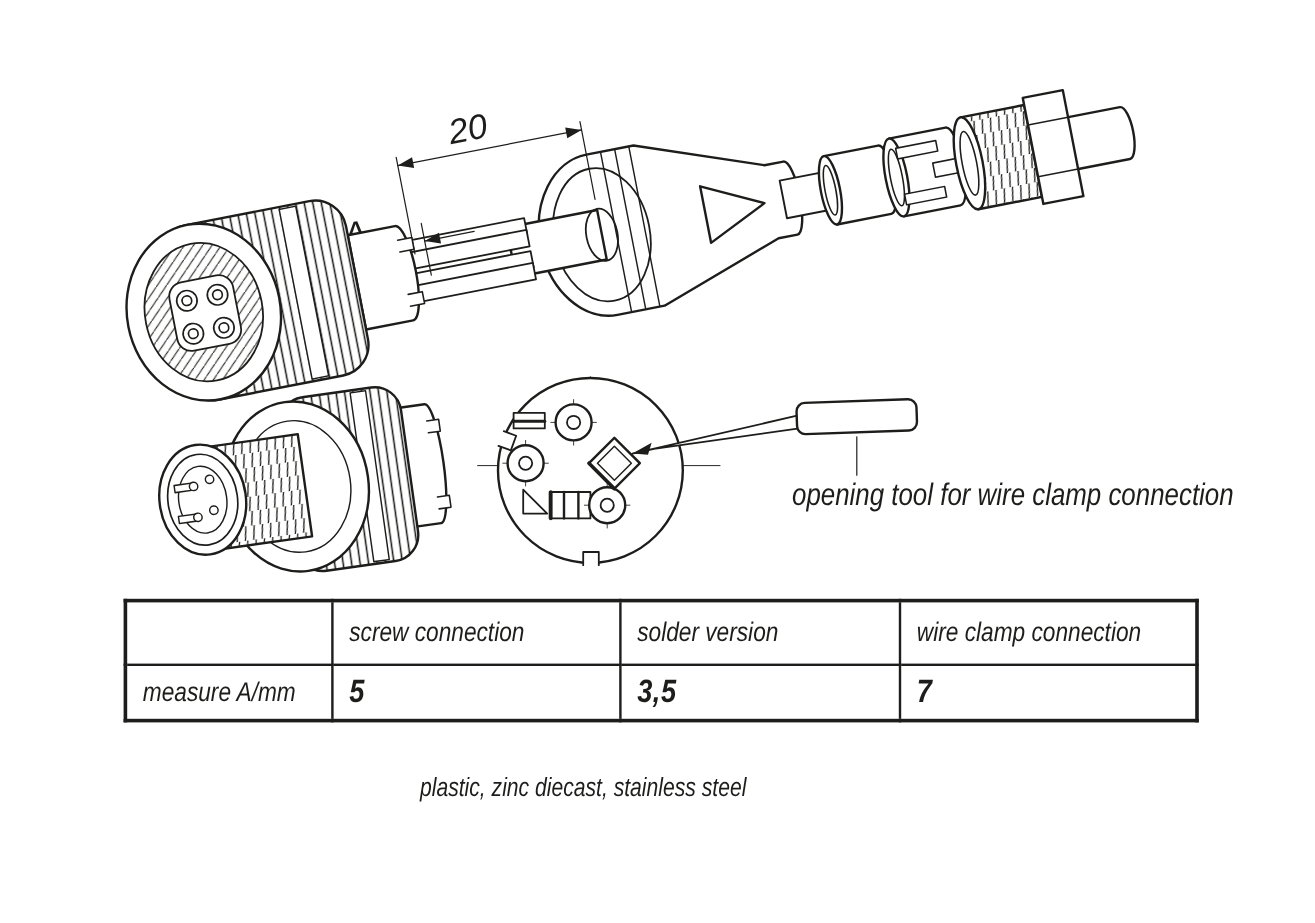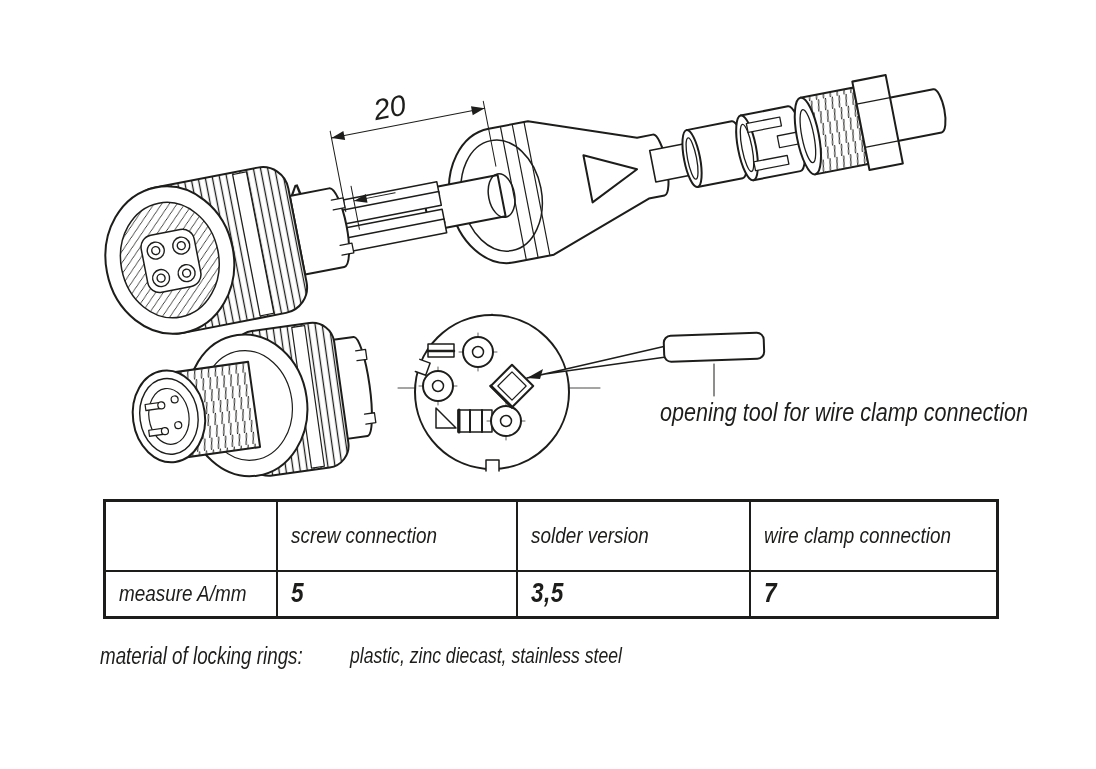--- a/index.html
+++ b/index.html
@@ -5,21 +5,21 @@
   html,body{margin:0;padding:0;background:#fff;}
   .sheet{position:relative;width:1096px;height:769px;background:#fff;overflow:hidden;
          font-family:"Liberation Sans",sans-serif;color:#1d1d1b;}
   svg text{font-family:"Liberation Sans",sans-serif;font-style:italic;fill:#1d1d1b;stroke:none;}
   .drawing{position:absolute;left:0;top:0;}
   
   table.measure{position:absolute;left:103px;top:499px;width:893px;border-collapse:collapse;
         table-layout:fixed;border:3px solid #1d1d1b;}
   table.measure th,table.measure td{border:2px solid #1d1d1b;text-align:left;vertical-align:middle;
         padding:0 0 0 13px;font-weight:normal;white-space:nowrap;overflow:hidden;}
-  table.measure tr.hdr{height:70px;margin-top:40px;}
+  table.measure tr.hdr{height:53px;margin-top:40px;}
   table.measure tr.data{height:47px;padding-left:25px;}
   .hdr-text{font-style:italic;font-size:22.5px;}
   .rowlabel{font-style:italic;font-size:22.5px;}
   .num{font-weight:bold;font-style:italic;font-size:27px;letter-spacing:.5px;}
   .cond{display:inline-block;transform:scaleX(.84);transform-origin:0 50%;}
   .cond2{display:inline-block;transform:scaleX(.8);transform-origin:0 50%;}
   
   .note-label{position:absolute;left:100px;top:643px;font-style:italic;font-size:23.5px;}
   .note-value{position:absolute;left:350px;top:643px;font-style:italic;font-size:22px;}
 </style>
@@ -233,18 +233,16 @@
       <td>
         <span class="num cond">5</span></td>
       <td>
         <span class="num cond">3,5</span></td>
       <td>
         <span class="num cond">7</span></td>
     </tr>
   </tbody>
     </table>
 
-  <div class="note-label">
-    <span class="cond2">material of locking rings:</span></div>
   <div class="note-value">
     <span class="cond2">plastic, zinc diecast, stainless steel</span></div>
 
 </div>
 
 </body></html>

